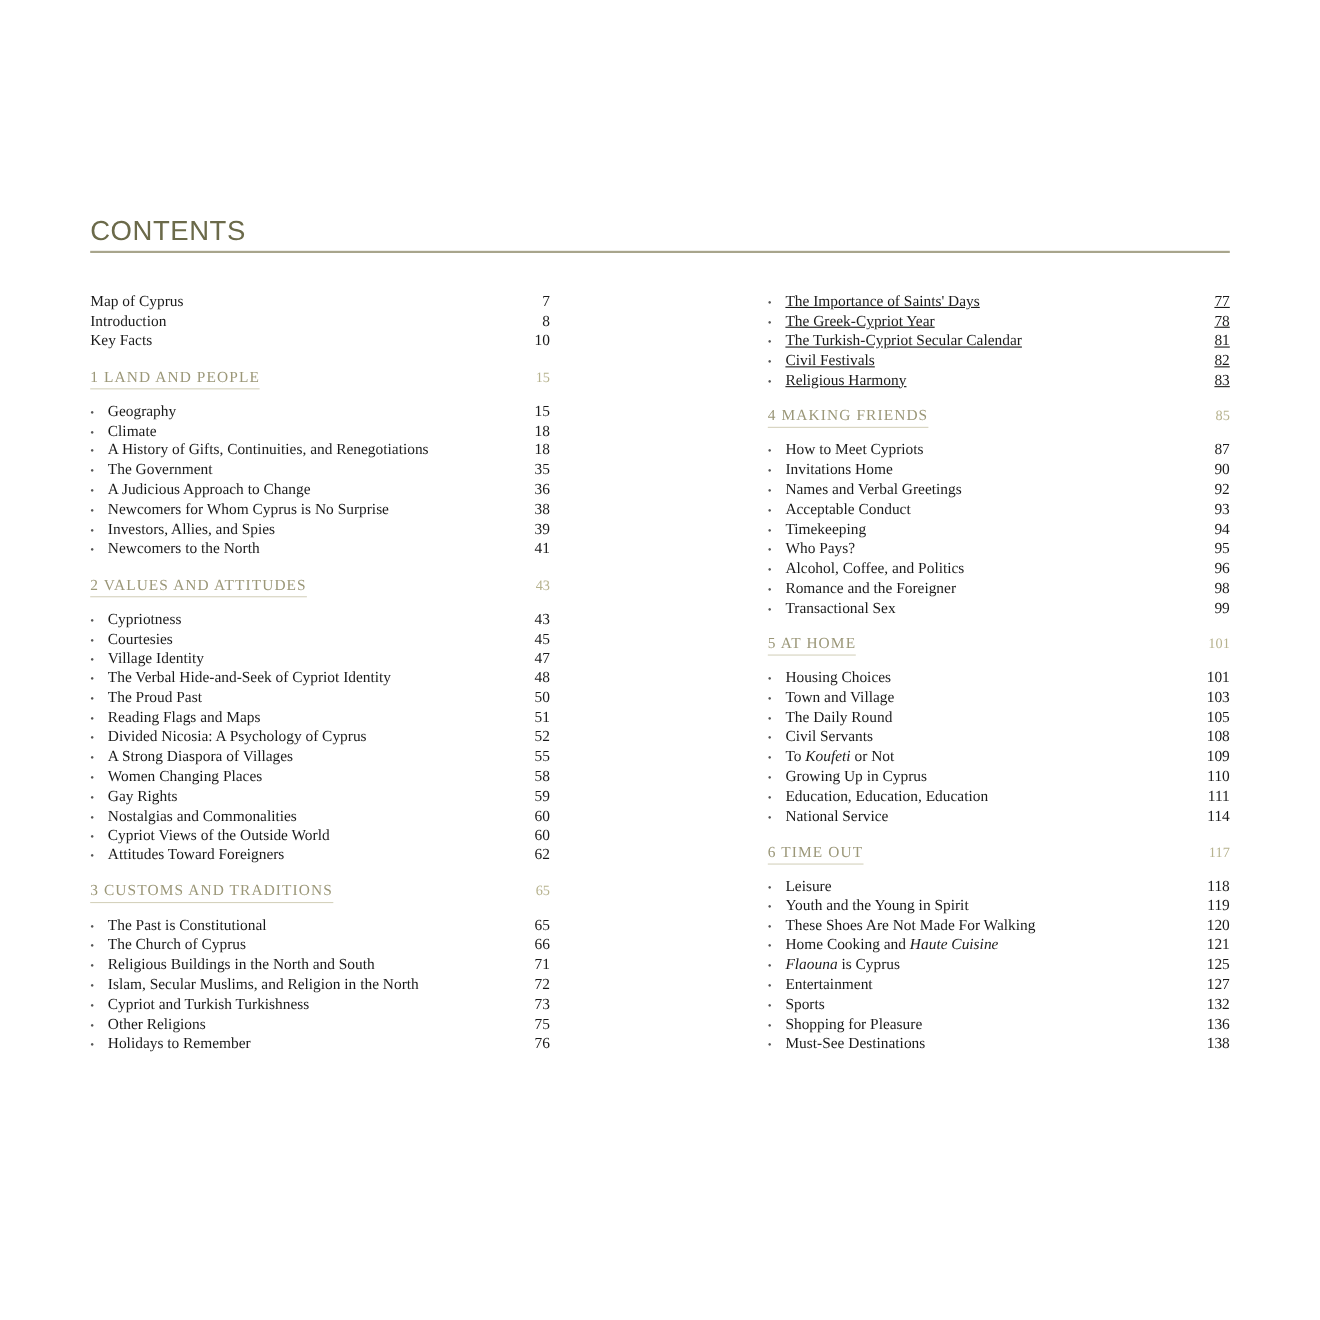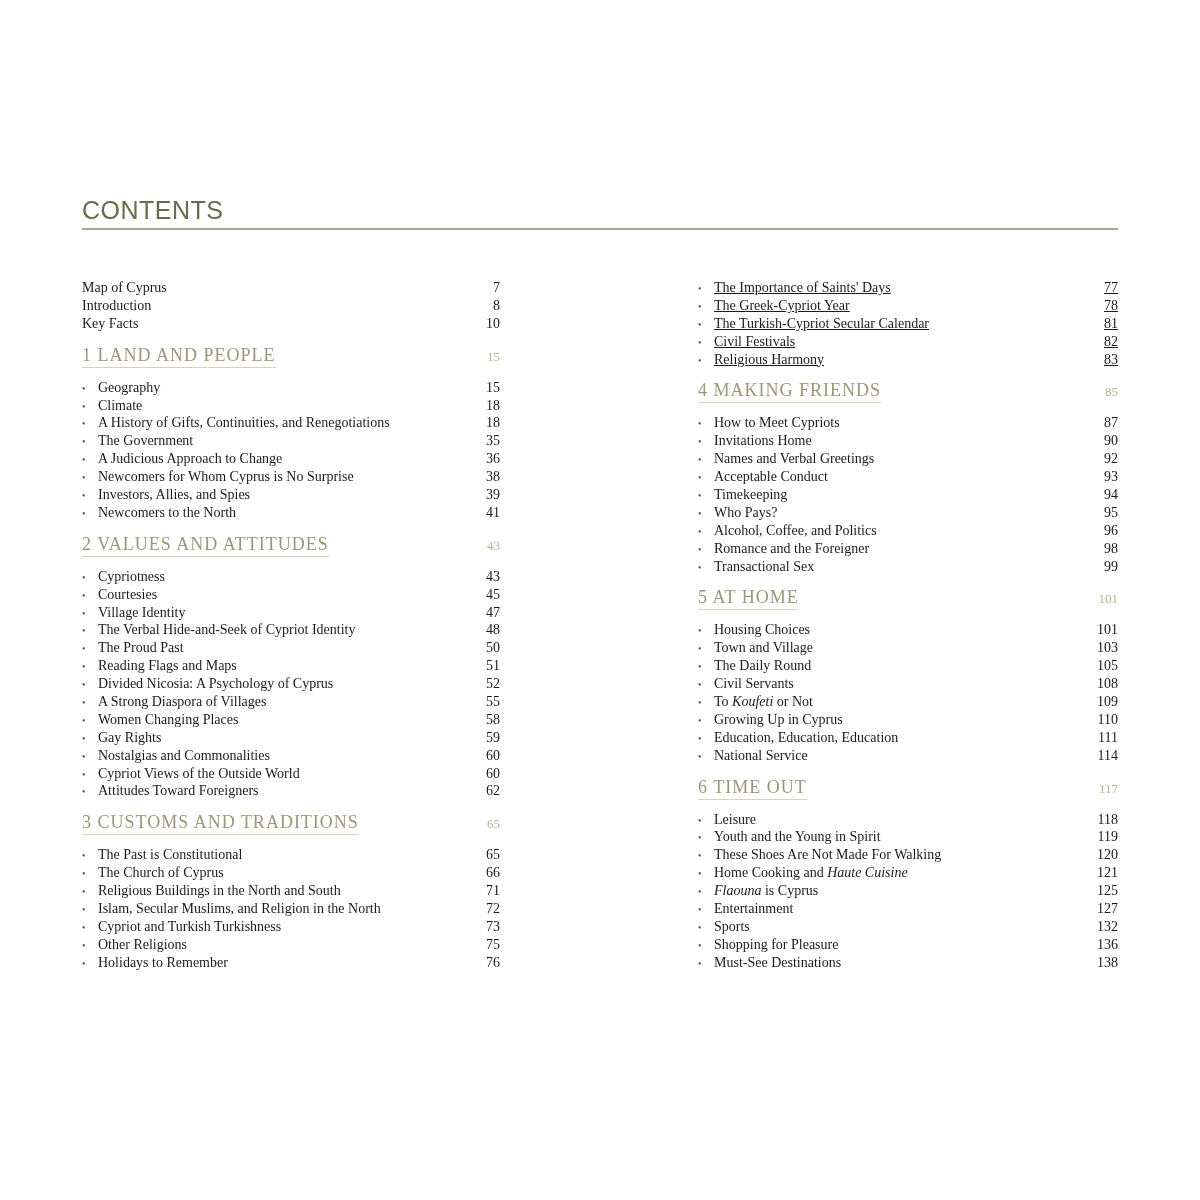--- a/index.html
+++ b/index.html
@@ -1,26 +1,26 @@
 <!DOCTYPE html>
 <html><head>
 <meta charset="utf-8">
 <style>
   html, body { margin:0; padding:0; background:#ffffff; }
   body { width:1200px; height:1200px; position:relative; font-family:"Liberation Serif","DejaVu Serif",serif; color:#1a1a1a; }
   .title { position:absolute; left:82px; top:196px; font-family:"Liberation Sans","DejaVu Sans",sans-serif; font-size:25px; letter-spacing:0.5px; color:#6b6a4a; font-weight:normal; }
   .title-rule { position:absolute; left:82px; top:228px; width:1036px; height:2px; background:#a8a58c; }
-  .col { position:absolute; top:279px; }
+  .col { position:absolute; top:266px; }
   .col.left { left:82px; width:418px; }
   .col.right { left:698px; width:420px; }
   .row { display:flex; justify-content:space-between; align-items:baseline; font-size:14px; line-height:17.9px; height:17.9px; white-space:nowrap; }
   .row .pg { text-align:right; }
   .item .bullet { display:inline-block; width:16px; font-size:10px; color:#555; }
   .section { margin-top:14px; margin-bottom:12px; height:20px; }
-  .section .sec-label { font-size:18px; letter-spacing:1px; color:#9b9778; border-bottom:1px solid #d5d2bd; padding-bottom:2px; }
+  .section .sec-label { font-size:14px; letter-spacing:1px; color:#9b9778; border-bottom:1px solid #d5d2bd; padding-bottom:2px; }
   .section .pg { color:#b7b38f; font-size:13px; }
   .top-group { margin-bottom:4px; }
   .right .first-group { margin-bottom:2px;text-decoration:underline; }
   em { font-style:italic; }
 </style>
 </head>
 <body>
 
 <div class="title">CONTENTS</div>
 <div class="title-rule"></div>

